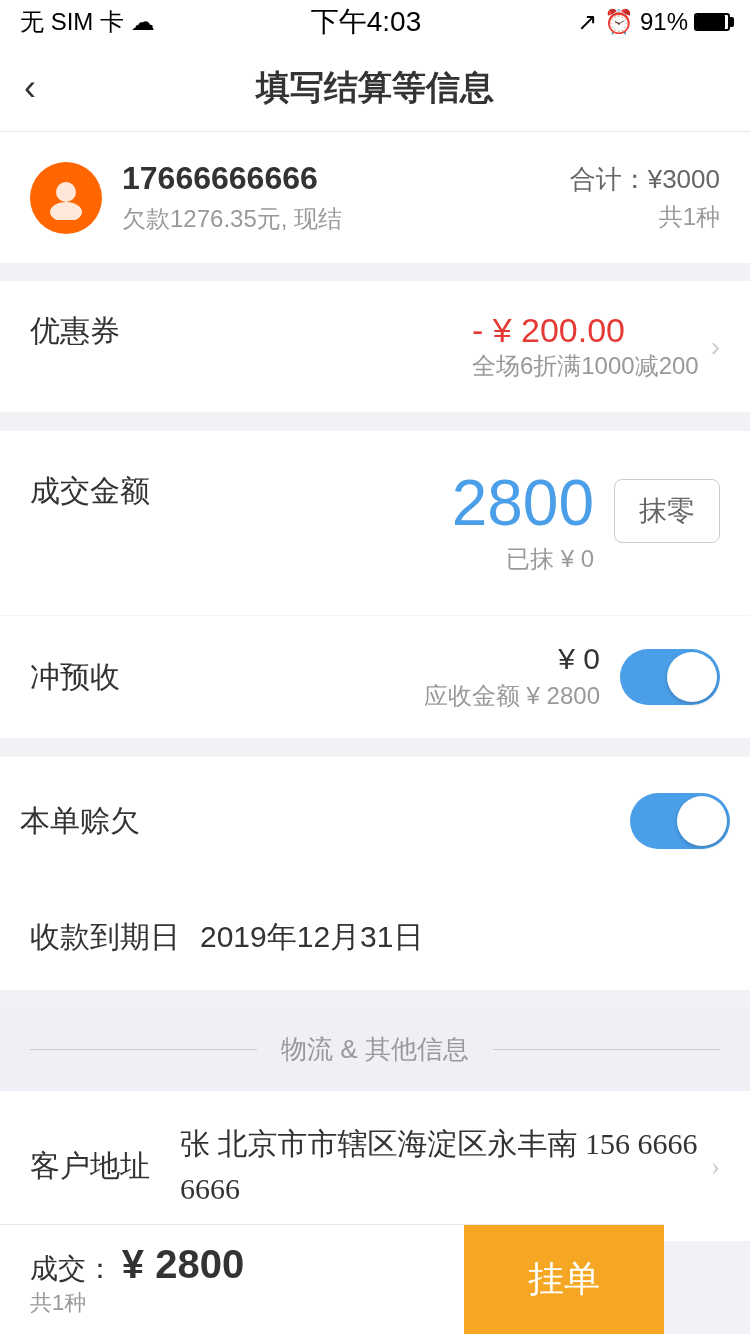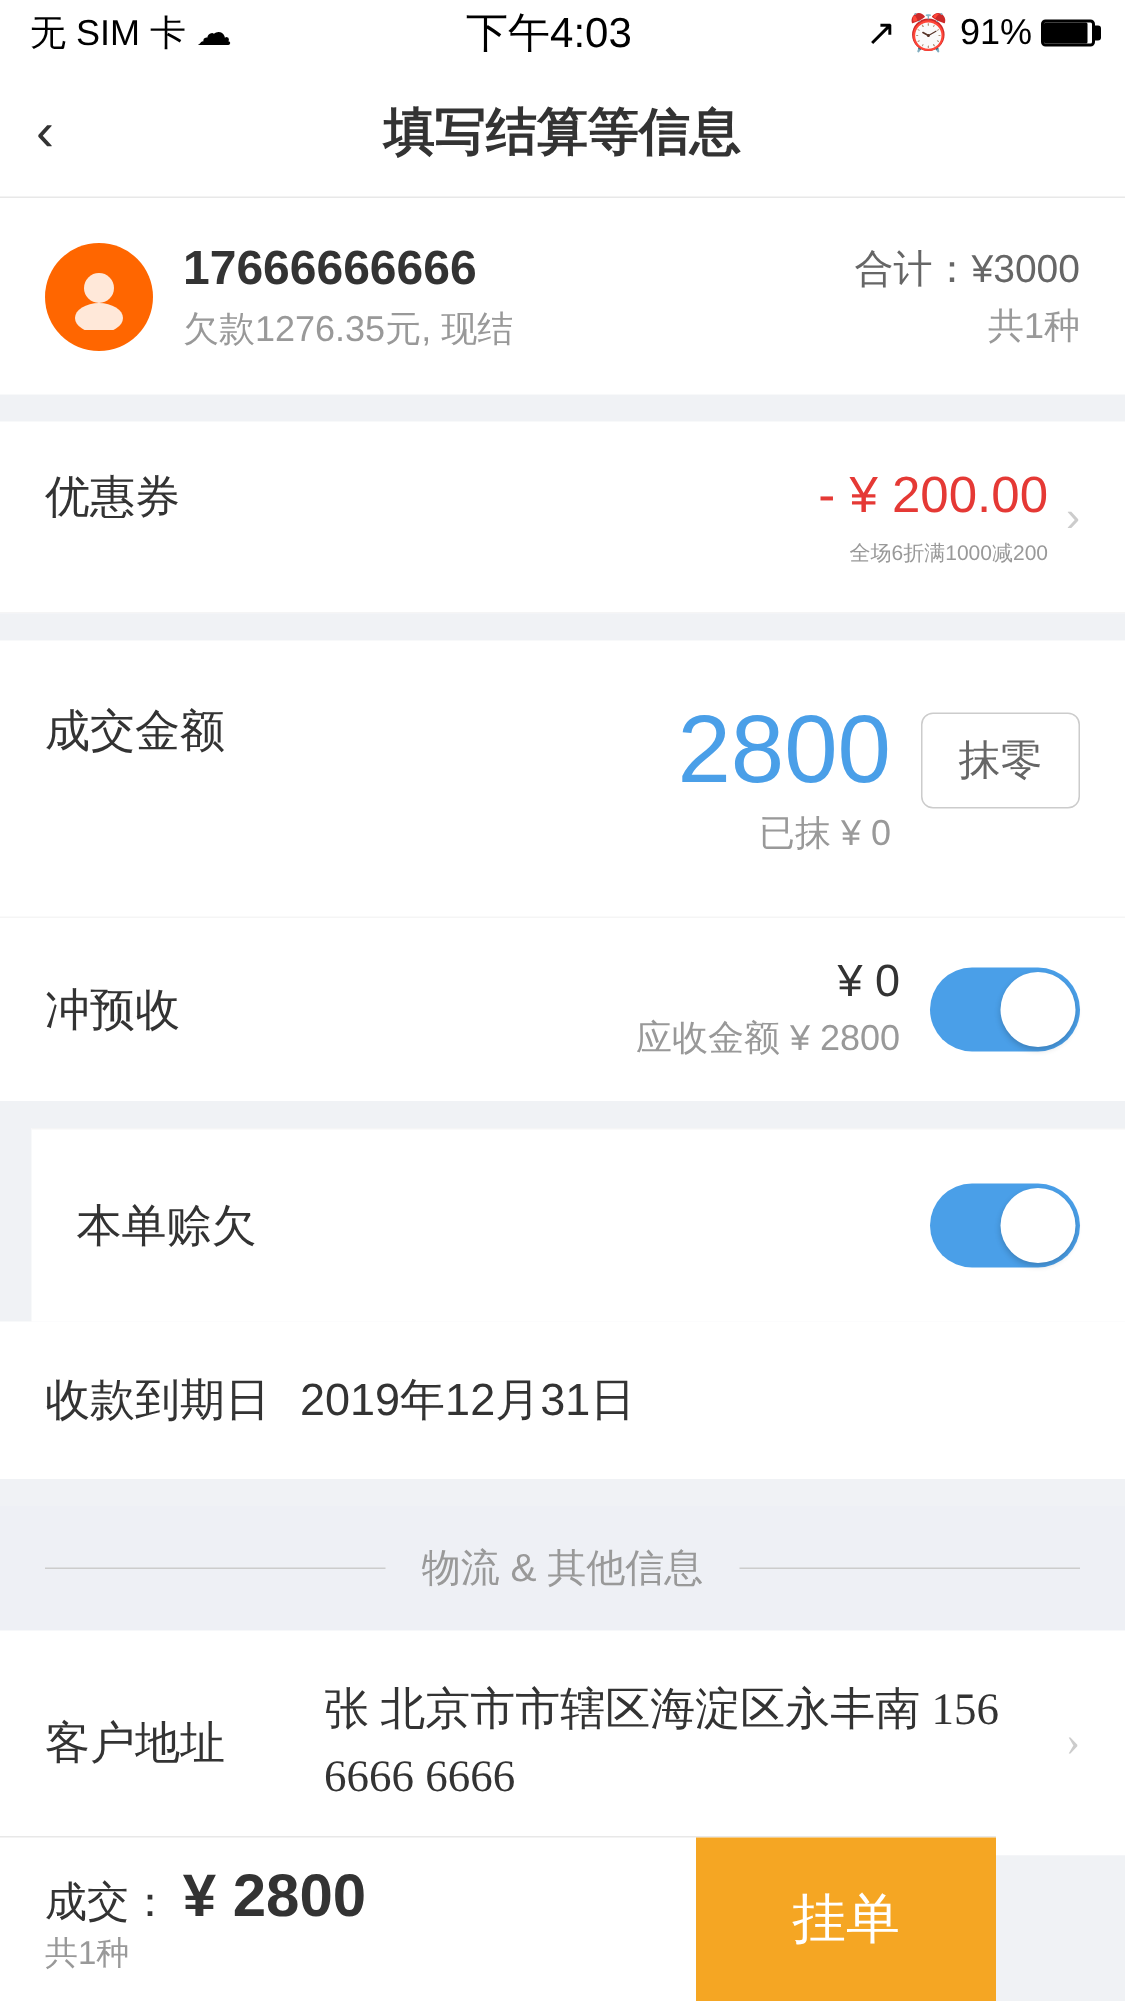--- a/index.html
+++ b/index.html
@@ -101,21 +101,21 @@
     
     .coupon-row {
       display: flex;
       justify-content: space-between;
       padding: 30px;
       background: #fff;
       border-bottom: 1px solid #f5f5f5;
     }
     .coupon-right { display: flex; align-items: center; gap: 12px; }
     .coupon-discount { font-size: 34px; color: #e53935; font-weight: 500; }
-    .coupon-desc { font-size: 14px; color: #999; text-align: right; margin-top: 10px; }
+    .coupon-desc { font-size: 24px; color: #999; text-align: right; margin-top: 0; }
 
     
     .deal-row {
       display: flex;
       align-items: flex-start;
       justify-content: space-between;
       padding: 40px 30px;
       background: #fff;
       border-bottom: 1px solid #f5f5f5;
     }
@@ -170,24 +170,23 @@
       top: 3px;
       right: 3px;
       box-shadow: 0 2px 4px rgba(0,0,0,0.2);
     }
 
     
     .credit-row {
       display: flex;
       align-items: center;
       justify-content: space-between;
-      padding: 36px 30px;
+      padding: 36px 20px;
       background: #fff;
       border-top: 1px solid #f5f5f5;
-      margin-left: 21px;
     }
 
     
     .duedate-row {
       display: flex;
       align-items: center;
       padding: 32px 30px;
       background: #fff;
       gap: 20px;
     }
@@ -209,21 +208,21 @@
     
     .address-row {
       display: flex;
       align-items: center;
       justify-content: space-between;
       padding: 30px;
       background: #fff;
       font-family: Liberation Serif, serif;
     }
     .address-label { font-size: 30px; color: #333; flex-shrink: 0; margin-right: 30px; }
-    .address-value { font-size: 30px; color: #333; flex: 1; line-height: 1.5; margin-left: 36px; }
+    .address-value { font-size: 30px; color: #333; flex: 1; line-height: 1.5; }
 
     
     .bottom-bar {
       position: fixed;
       bottom: 0;
       left: 0;
       width: 664px;
       height: 110px;
       background: #fff;
       display: flex;

